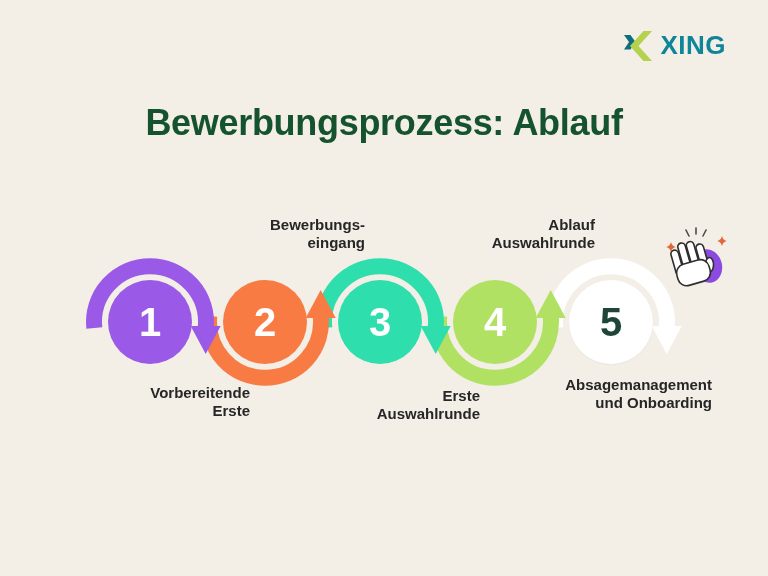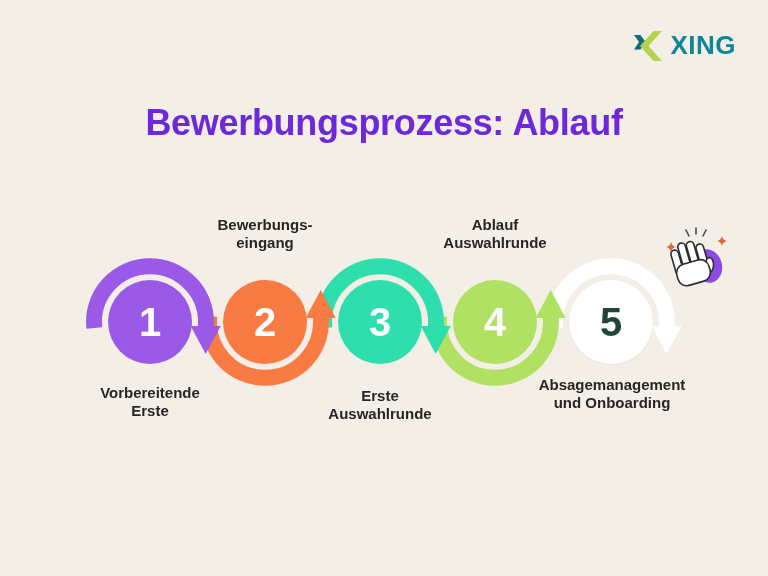--- a/index.html
+++ b/index.html
@@ -2,21 +2,21 @@
 <html><head>
 <meta charset="utf-8">
 <style>
   html,body { margin:0; padding:0; background:#ddd; }
   .canvas {
     position:relative; width:768px; height:576px; overflow:hidden;
     background:#F3EEE6;
     font-family:"Liberation Sans", sans-serif;
   }
   
-  .logo { position:absolute; top:30px; right:32px; display:flex; align-items:center; gap:7px; }
+  .logo { position:absolute; top:30px; right:42px; display:flex; align-items:center; gap:7px; }
   .logo-text { font-size:26px; font-weight:bold; letter-spacing:0.5px; }
   
   .title {
     position:absolute; top:102px; left:0; width:100%; margin:0;
     text-align:center; font-size:36px; font-weight:bold; letter-spacing:-0.3px;
   }
   
   .arcs { position:absolute; left:0; top:0; }
   .arcs path { fill:none; stroke-width:16; stroke-linecap:butt; }
   .circle {
@@ -26,42 +26,42 @@
   }
   .step1 .circle { left:108px; }
   .step2 .circle { left:223px; }
   .step3 .circle { left:338px; }
   .step4 .circle { left:453px; }
   .step5 .circle { left:569px; box-shadow:0 1px 2px rgba(0,0,0,0.04); }
   .label {
     position:absolute; width:200px; text-align:center;
     font-size:15px; font-weight:bold; line-height:1.22; color:#262626;
   }
-  .label div { white-space:nowrap; }
+  .label div { white-space:nowrap;text-align:right; }
   .step1 .label { left:50px;  top:384px; }
   .step2 .label { left:165px; top:216px; }
   .step3 .label { left:280px; top:387px; }
   .step4 .label { left:395px; top:216px; }
   .step5 .label { left:512px; top:376px; }
   .hand { position:absolute; left:664px; top:226px; }
 </style>
 </head>
 <body>
 
 <div class="canvas">
 
   <div class="logo">
     <svg width="30" height="30" viewBox="0 0 30 30">
       <polygon points="1,4 7.5,4 12.5,11 7.5,18.5 1,18.5 6,11" style="fill: rgb(15, 110, 126);"></polygon>
       <polygon points="20.5,0 29,0 15.5,15 29,30 20.5,30 7,15" style="fill: rgb(180, 210, 78);"></polygon>
     </svg>
     <span class="logo-text" style="color: rgb(14, 133, 153);">XING</span>
   </div>
 
-  <h1 class="title" style="color: #6d28d9;">Bewerbungsprozess: Ablauf</h1>
+  <h1 class="title" style="color: #14532d;">Bewerbungsprozess: Ablauf</h1>
 
   <svg class="arcs" width="768" height="576" viewBox="0 0 768 576">
 
     <path d="M 555.3 328 A 56 56 0 1 1 666.7 328" style="stroke: rgb(255, 255, 255);"></path>
     <polygon points="651.7,326 681.7,326 666.7,354" style="fill: rgb(255, 255, 255);"></polygon>
 
     <path d="M 439.3 316 A 56 56 0 1 0 550.7 316" style="stroke: rgb(177, 225, 99);"></path>
     <polygon points="535.7,318 565.7,318 550.7,290" style="fill: rgb(177, 225, 99);"></polygon>
 
     <path d="M 324.3 328 A 56 56 0 1 1 435.7 328" style="stroke: rgb(46, 223, 173);"></path>

